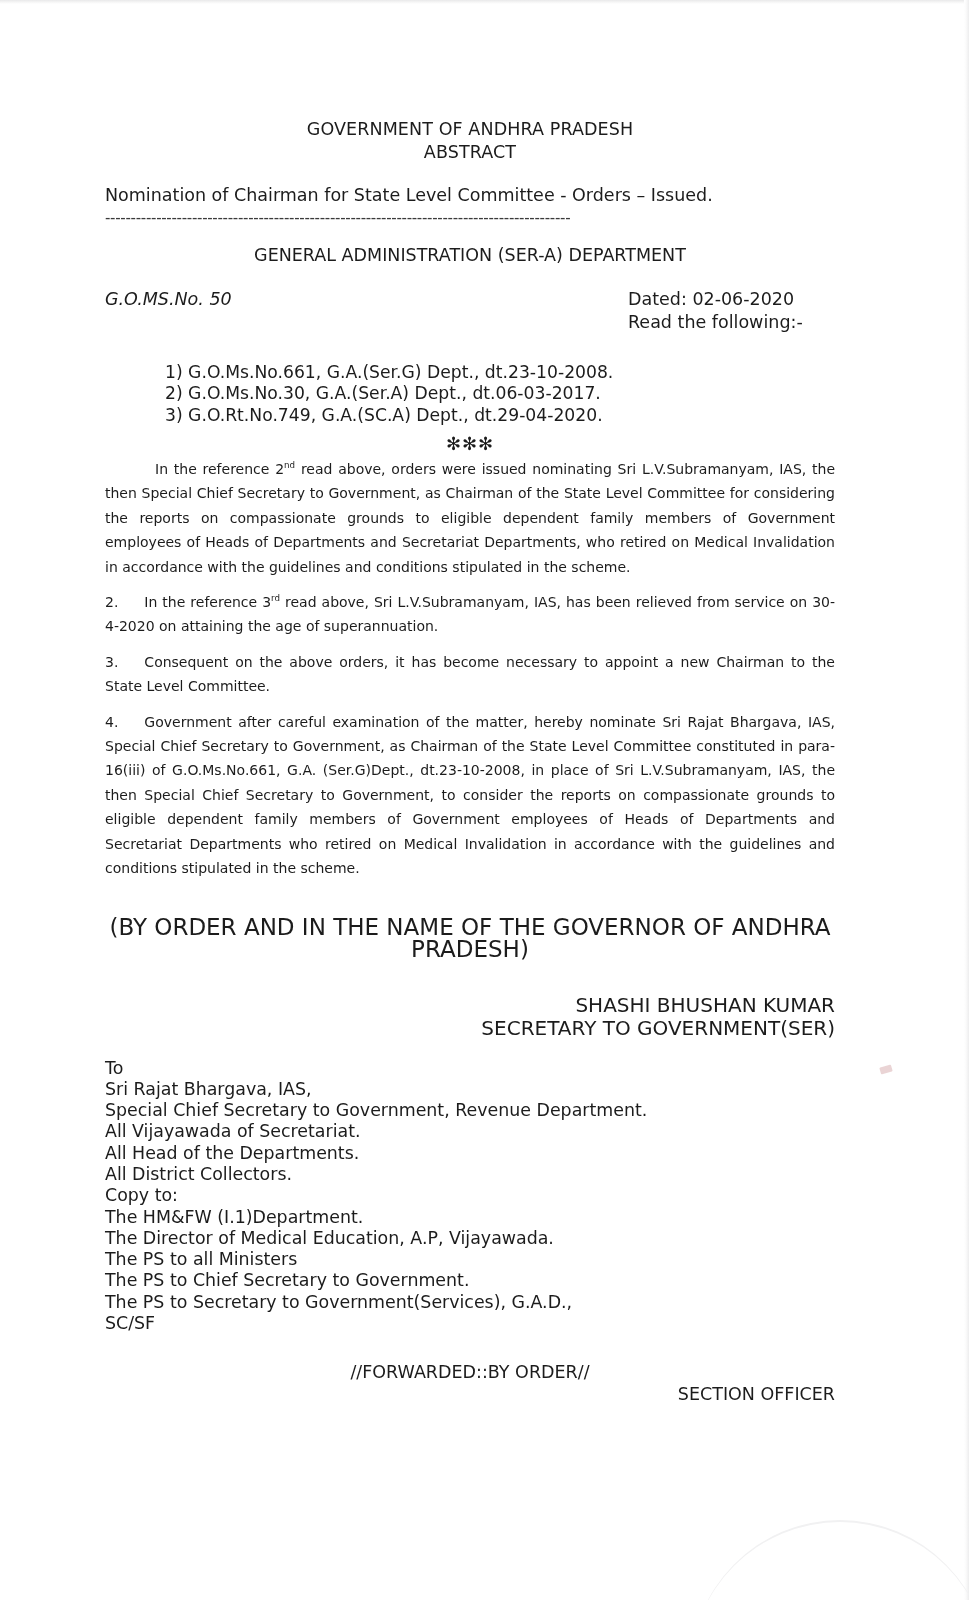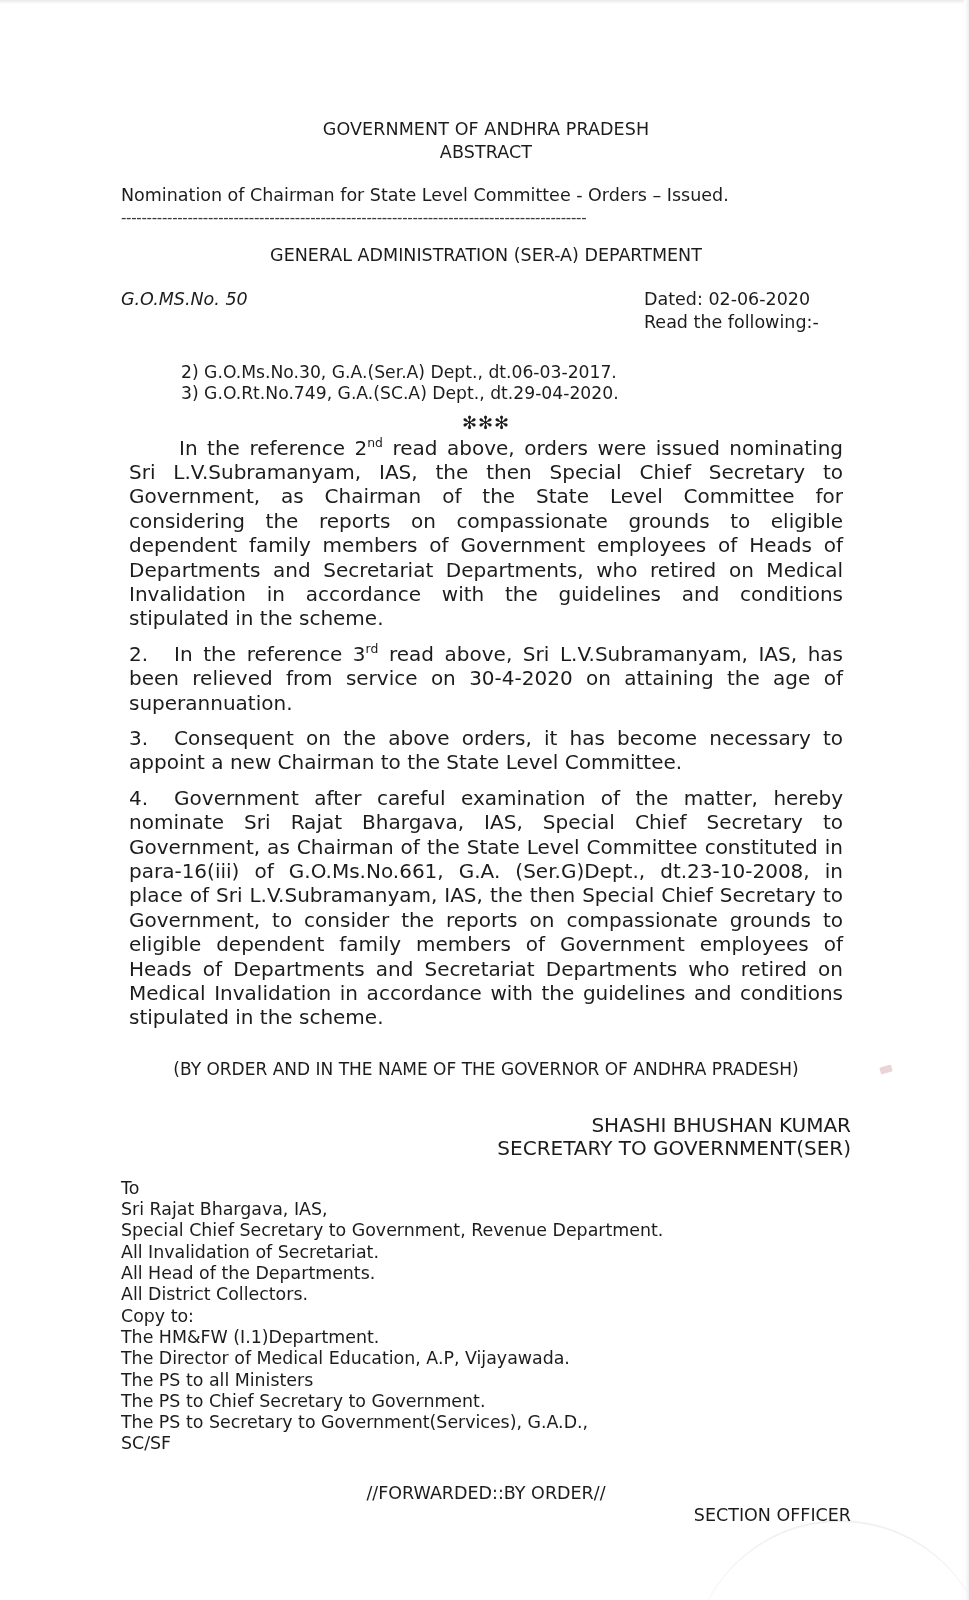--- a/index.html
+++ b/index.html
@@ -47,21 +47,21 @@
     position: absolute;
     left: 690px; top: 1520px;
     width: 300px; height: 150px;
     border-top: 2px solid #f1f1f2;
     border-radius: 50% / 100% 100% 0 0;
     pointer-events: none;
   }
 
   .page {
     position: absolute;
-    left: 16px; top: 0;
+    left: 0; top: 0;
     width: 921px;
     height: 1600px;
   }
 
   .content {
     position: absolute;
     left: 105px;
     top: 118px;
     width: 730px;
   }
@@ -125,40 +125,40 @@
   .stars {
     margin-top: 9px;
     text-align: center;
     font-size: 18px;
     letter-spacing: 1px;
     font-weight: 700;
     line-height: 18px;
   }
 
   p.para {
-    margin: 8px;
+    margin: 0;
     margin-top: 11px;
-    font-size: 20px;
+    font-size: 14px;
     line-height: 24.4px;
     text-align: justify;
     text-justify: inter-word;
   }
   p.para.first { margin-top: 4px; }
   p.para .indent { display: inline-block; width: 50px; }
   p.para .numgap { display: inline-block; width: 26px; }
   sup {
     font-size: 0.62em;
     vertical-align: super;
     line-height: 0;
   }
 
   .byorder {
-    margin-top: 28px;
-    text-align: center;
-    font-size: 17px;
+    margin-top: 35px;
+    text-align: center;
+    font-size: 23px;
     line-height: 22px;
   }
 
   .signature {
     margin-top: 34px;
     text-align: right;
     font-size: 20px;
     line-height: 23px;
     padding-right: 0px;
   }
@@ -206,20 +206,21 @@
 
     <div class="go-row">
       <span class="go-number">G.O.MS.No. 50</span>
       <span class="go-right">
         <div>Dated: 02-06-2020</div>
         <div>Read the following:-</div>
       </span>
     </div>
 
     <div class="refs">
+      <div>1) G.O.Ms.No.661, G.A.(Ser.G) Dept., dt.23-10-2008.</div>
       <div>2) G.O.Ms.No.30, G.A.(Ser.A) Dept.,  dt.06-03-2017.</div>
       <div>3) G.O.Rt.No.749, G.A.(SC.A) Dept., dt.29-04-2020.</div>
     </div>
 
     <div class="stars">✻✻✻</div>
 
     <p class="para first">
       <span class="indent"></span><span>In the reference </span><span>2</span><sup>nd</sup><span> read above, orders were issued nominating Sri L.V.Subramanyam, IAS, the then Special Chief Secretary to Government, as Chairman of the State Level Committee for considering the reports on compassionate grounds to eligible dependent family members of Government employees of Heads of Departments and Secretariat Departments, who retired on Medical Invalidation in accordance with the guidelines and conditions stipulated in the scheme.</span>
     </p>
 
@@ -239,21 +240,21 @@
 
     <div class="signature">
       <div>SHASHI BHUSHAN KUMAR</div>
       <div>SECRETARY TO GOVERNMENT(SER)</div>
     </div>
 
     <div class="addr">
       <div>To</div>
       <div>Sri Rajat Bhargava, IAS,</div>
       <div>Special Chief Secretary to Government, Revenue Department.</div>
-      <div>All Invalidation of Secretariat.</div>
+      <div>All Vijayawada of Secretariat.</div>
       <div>All Head of the Departments.</div>
       <div>All District Collectors.</div>
       <div>Copy to:</div>
       <div>The HM&amp;FW (I.1)Department.</div>
       <div>The Director of Medical Education, A.P, Vijayawada.</div>
       <div>The PS to all Ministers</div>
       <div>The PS to Chief Secretary to Government.</div>
       <div>The PS to Secretary to Government(Services), G.A.D.,</div>
       <div>SC/SF</div>
     </div>

